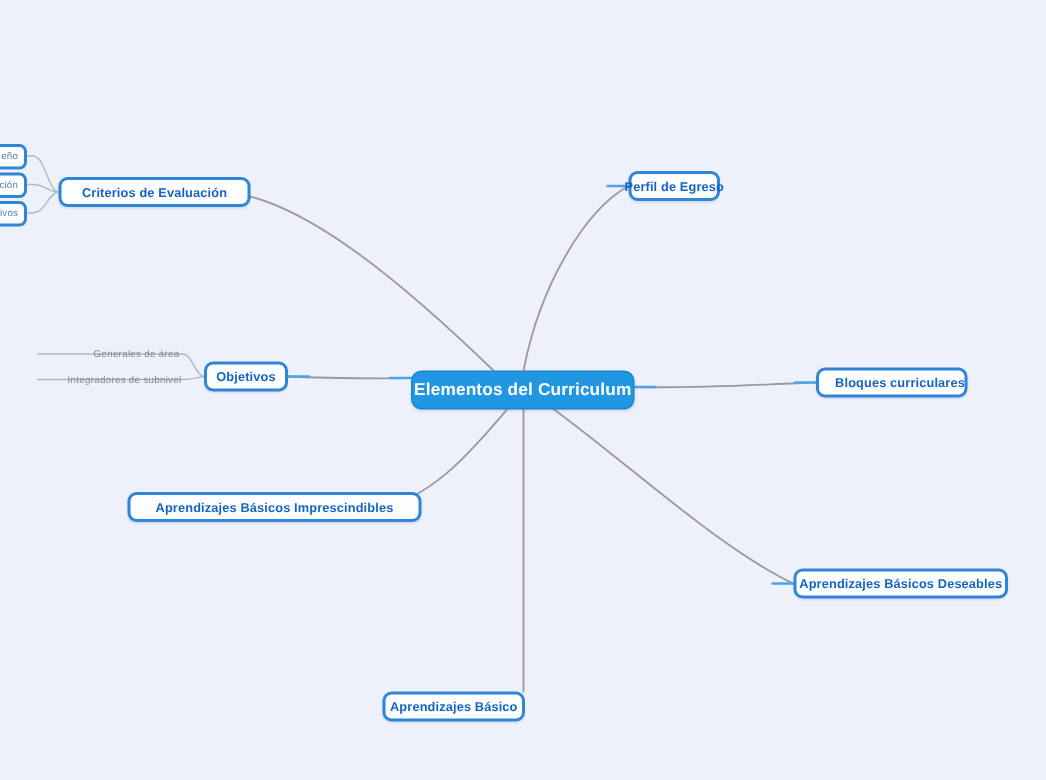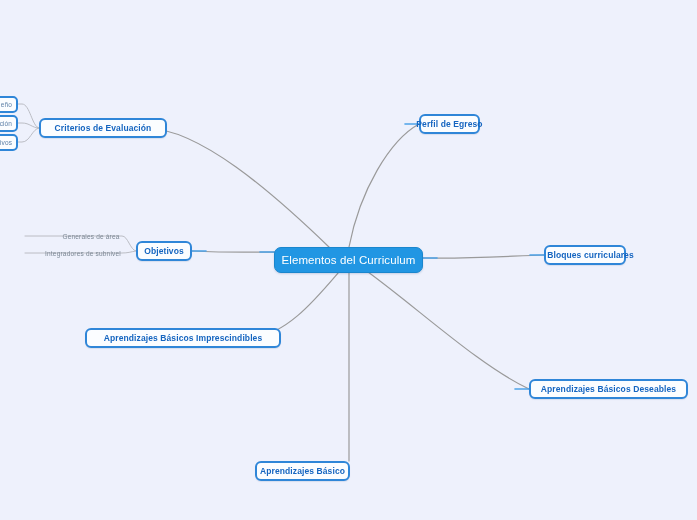--- a/index.html
+++ b/index.html
@@ -34,21 +34,21 @@
     justify-content: center;
     white-space: nowrap;
     border-radius: 6px;
     letter-spacing: 0.1px;
   }
   .node.root {
     background: #2196e3;
     border: 1px solid #1a86cd;
     color: #ffffff;
     font-size: 11.5px;
-    font-weight: normal;
+    font-weight: bold;
     padding: 0 14px;
     height: 26px;
     border-radius: 7px;
     box-shadow: 0 1px 2px rgba(20,60,120,0.18);
   }
   .node.leaf {
     background: #fbfdff;
     border: 2px solid #2f86d8;
     color: #1565c0;
     font-size: 8.5px;
@@ -125,24 +125,24 @@
       </div>
       <div class="node leaf" style="left: 85px; top: 328px; width: 196px; height: 20px;">
         <span>Aprendizajes Básicos Imprescindibles</span>
       </div>
       <div class="node leaf" style="left: 255px; top: 461px; width: 95px; height: 20px;">
         <span>Aprendizajes Básico</span>
       </div>
       <div class="node leaf" style="left: 419px; top: 114px; width: 61px; height: 20px;">
         <span>Perfil de Egreso</span>
       </div>
-      <div class="node leaf" style="left: 544px; top: 245px; width: 82px; height: 20px; padding-left: 20px;">
+      <div class="node leaf" style="left: 544px; top: 245px; width: 101px; height: 20px; padding-left: 20px;">
         <span>Bloques curriculares</span>
       </div>
-      <div class="node leaf" style="left: 529px; top: 379px; width: 159px; height: 20px;">
+      <div class="node leaf" style="left: 529px; top: 379px; width: 143px; height: 20px;">
         <span>Aprendizajes Básicos Deseables</span>
       </div>
       <div class="node sub" style="left: 55px; top: 230px; width: 72px; height: 12px;">
         <span>Generales de área</span>
       </div>
       <div class="node sub" style="left: 37px; top: 247px; width: 92px; height: 12px;">
         <span>Integradores de subnivel</span>
       </div>
       <div class="node clipped" style="left: -16px; top: 96px; width: 34px; height: 17px;">
         <span>…eño</span>

